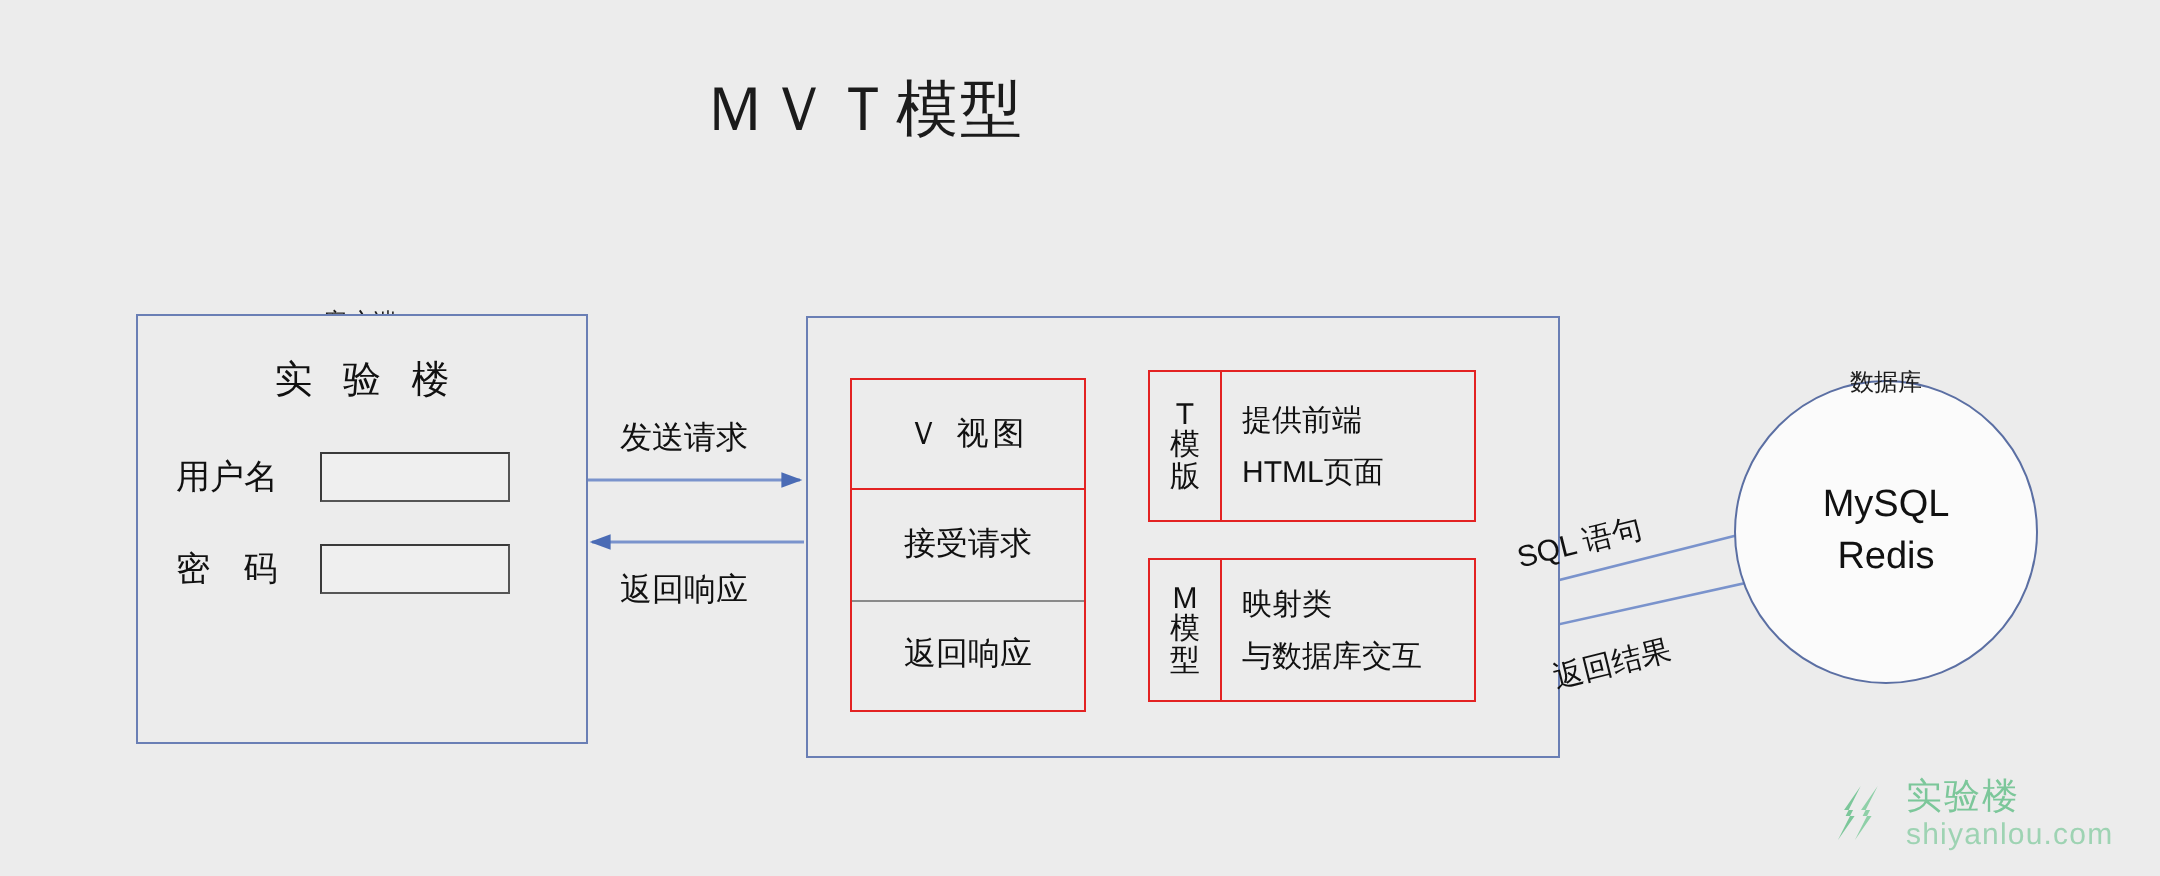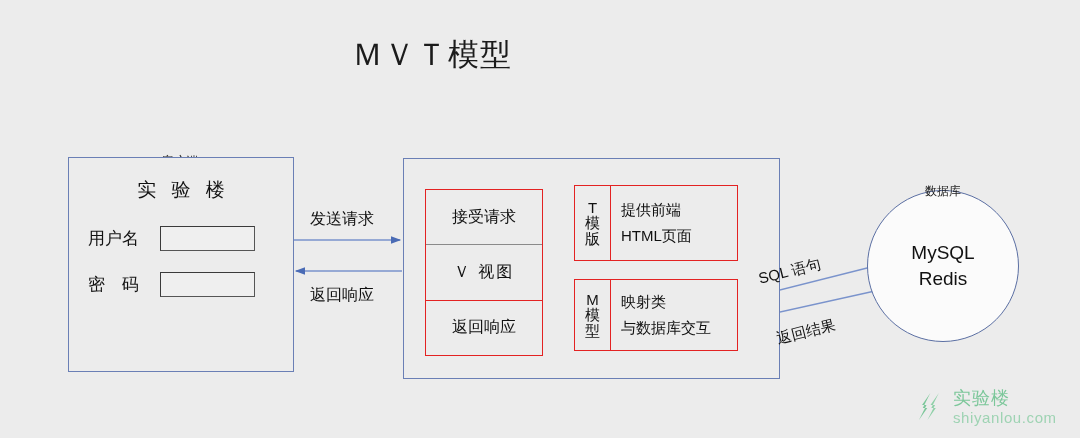--- a/index.html
+++ b/index.html
@@ -271,22 +271,22 @@
     <span class="field-label" id="label-password">密 码</span>
     <div class="field-input" id="input-password" title=""></div>
   </div>
 
   <div class="abs flow-label" id="label-send">发送请求</div>
   <div class="abs flow-label" id="label-return">返回响应</div>
 
   <div class="abs blue-box" id="server-box"></div>
 
   <div class="abs" id="v-box">
+    <div class="v-cell" id="v-cell-0">Ｖ 视图</div>
     <div class="v-cell" id="v-cell-1">接受请求</div>
-    <div class="v-cell" id="v-cell-0">Ｖ 视图</div>
     <div class="v-cell" id="v-cell-3">返回响应</div>
   </div>
 
   <div class="abs tm-box" id="t-box">
     <div class="tm-key">
       <span>T</span>
       <span>模</span>
       <span>版</span>
     </div>
     <div class="tm-desc">

